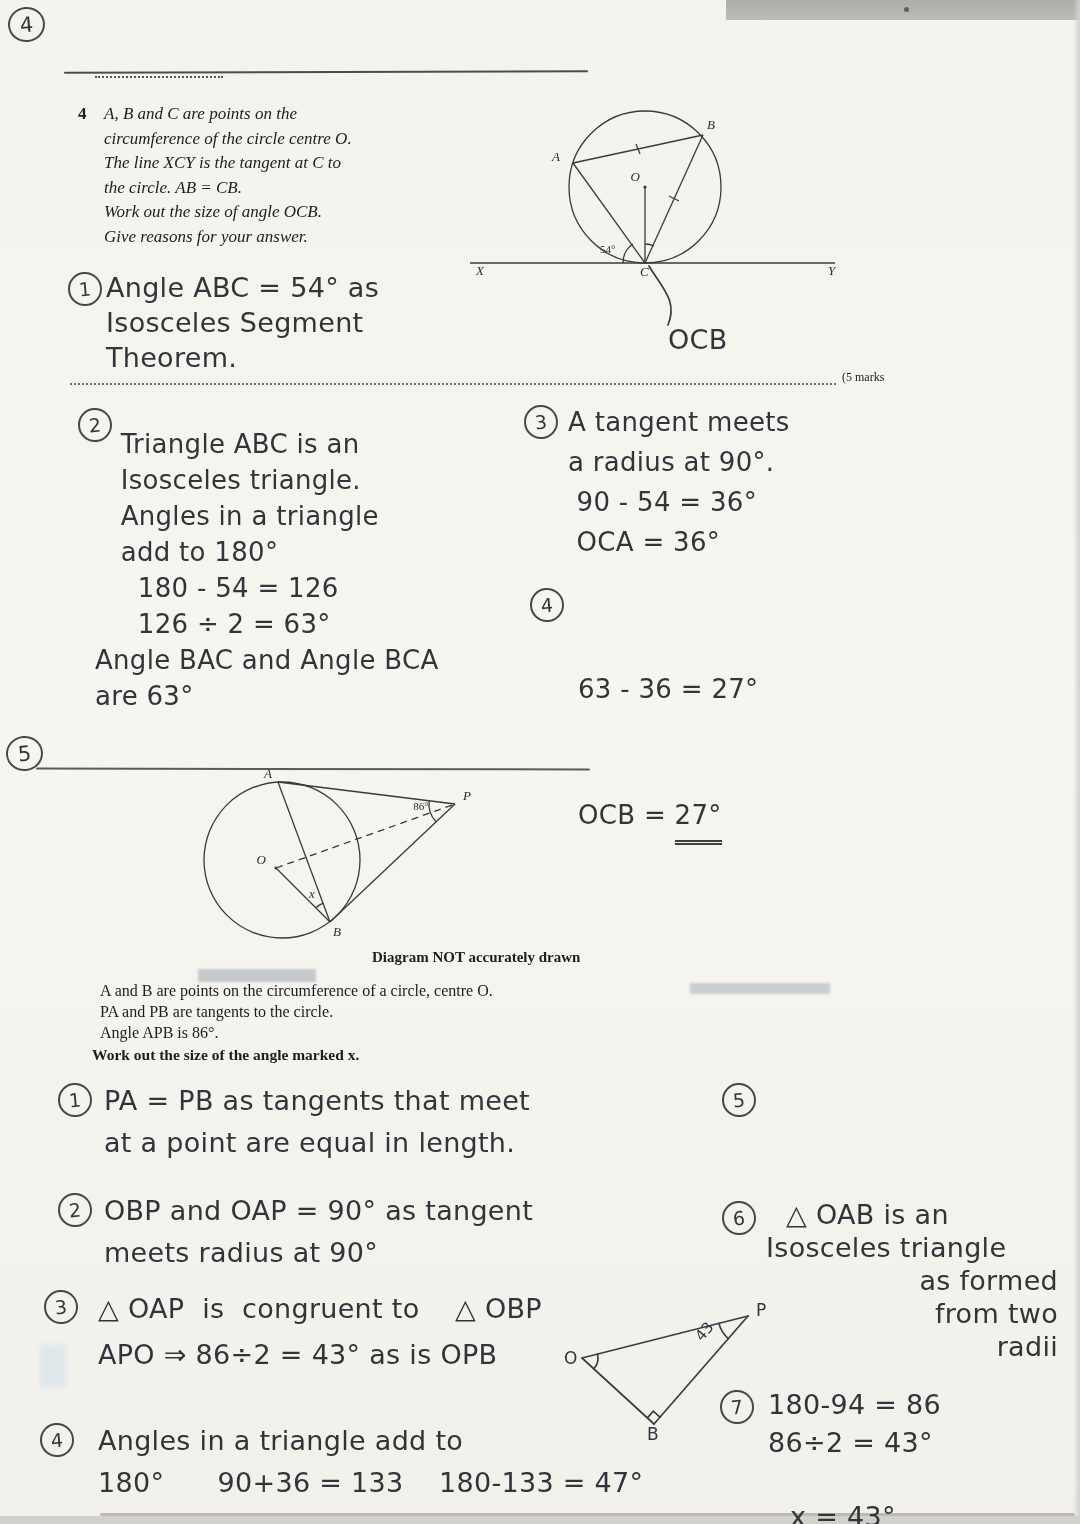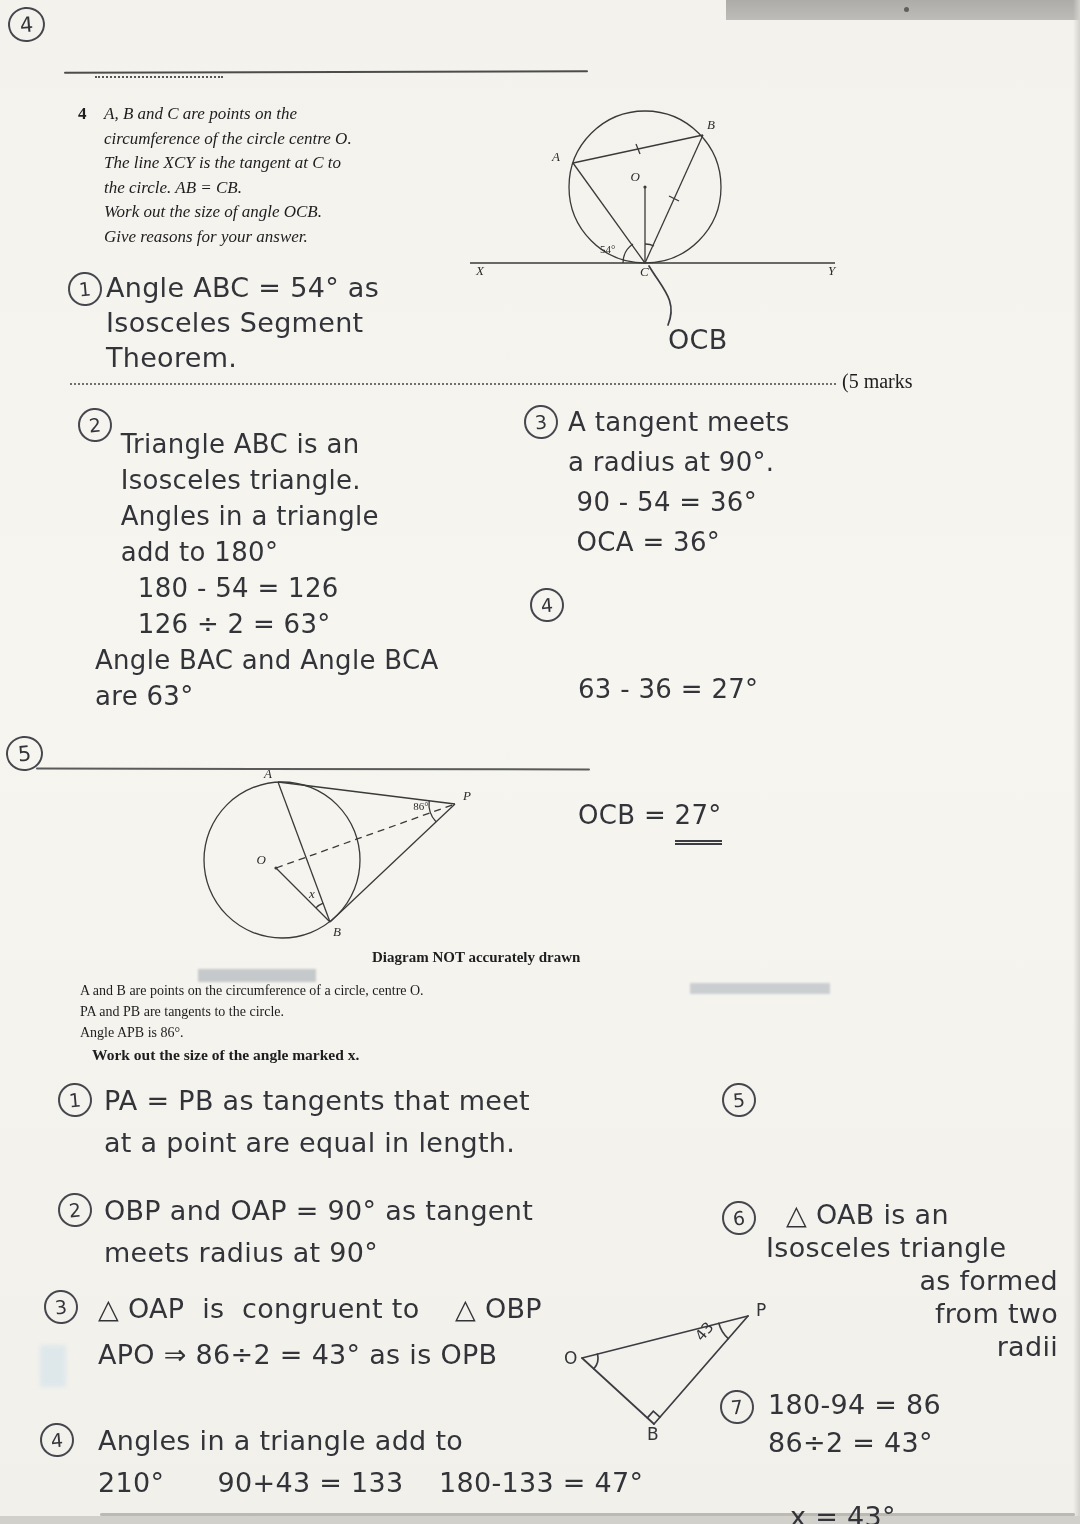--- a/index.html
+++ b/index.html
@@ -42,31 +42,31 @@
   .badge.big{width:33px;height:31px;font-size:21px;border-width:2.4px;}
   .step{position:absolute;display:flex;align-items:flex-start;}
   .dbl{border-bottom:5px double #3c3d44;padding-bottom:10px;}
   
   #q4-badge-top{position:absolute;left:8px;top:7px;}
   #q5-badge-margin{position:absolute;left:6px;top:736px;}
   #q4-prompt{position:absolute;left:78px;top:102px;font-size:17px;line-height:24.5px;}
   #q4-prompt .qnum{position:absolute;left:0;top:0;font-weight:bold;}
   #q4-prompt .prompt-lines{margin-left:26px;font-style:italic;}
   #ocb-caption{position:absolute;left:648px;top:324px;font-size:27px;margin-left:20px;}
-  #marks-label{position:absolute;left:842px;top:370px;font-size:20px;}
+  #marks-label{position:absolute;left:842px;top:370px;font-size:12px;}
   #q4-s1{left:68px;top:270px;font-size:27px;line-height:35px;}
   #q4-s1 .badge{margin-right:4px;margin-top:2px;}
   #q4-s2-badge{position:absolute;left:78px;top:408px;}
   #q4-s2-lines{position:absolute;left:95px;top:426px;font-size:26px;line-height:36px;}
   #q4-s3{left:524px;top:402px;font-size:26px;line-height:40px;}
   #q4-s3 .badge{margin-right:10px;margin-top:3px;}
   #q4-s4{left:530px;top:584px;font-size:26px;line-height:42px;}
   #q4-s4 .badge{margin-right:14px;margin-top:4px;}
   #q5-notacc{position:absolute;left:372px;top:949px;font-size:15px;font-weight:bold;}
-  #q5-prompt{position:absolute;left:80px;top:980px;font-size:14px;line-height:21px;}
+  #q5-prompt{position:absolute;left:100px;top:980px;font-size:16px;line-height:21px;}
   #q5-task{position:absolute;left:92px;top:1046px;font-size:15.5px;font-weight:bold;}
   #q5-s1{left:58px;top:1080px;font-size:27px;line-height:42px;}
   #q5-s1 .badge{margin-right:12px;margin-top:3px;}
   #q5-s2{left:58px;top:1190px;font-size:27px;line-height:42px;}
   #q5-s2 .badge{margin-right:12px;margin-top:3px;}
   #q5-s3{left:44px;top:1286px;font-size:27px;line-height:46px;}
   #q5-s3 .badge{margin-right:20px;margin-top:4px;}
   #q5-s4{left:40px;top:1420px;font-size:27px;line-height:42px;}
   #q5-s4 .badge{margin-right:24px;margin-top:3px;}
   #q5-s5{left:722px;top:1080px;font-size:28px;line-height:34px;}
@@ -208,21 +208,21 @@
   <div id="q5-s2" class="step hw">
     <span class="badge">2</span>
     <div class="lines"><div>OBP and OAP = 90° as tangent</div><div>meets radius at 90°</div></div>
   </div>
   <div id="q5-s3" class="step hw">
     <span class="badge">3</span>
     <div class="lines"><div>△ OAP  is  congruent to    △ OBP</div><div>APO ⇒ 86÷2 = 43° as is OPB</div></div>
   </div>
   <div id="q5-s4" class="step hw">
     <span class="badge">4</span>
-    <div class="lines"><div>Angles in a triangle add to</div><div>210°      90+43 = 133    180-133 = 47°</div></div>
+    <div class="lines"><div>Angles in a triangle add to</div><div>180°      90+36 = 133    180-133 = 47°</div></div>
   </div>
 
   <div id="q5-s5" class="step hw">
     <span class="badge">5</span>
   </div>
   <div id="q5-s6" class="step hw">
     <span class="badge">6</span>
     <div class="lines"><div>△ OAB is an</div><div>Isosceles triangle</div><div>as formed</div><div>from two</div><div>radii</div></div>
   </div>
   <div id="q5-s7" class="step hw">

